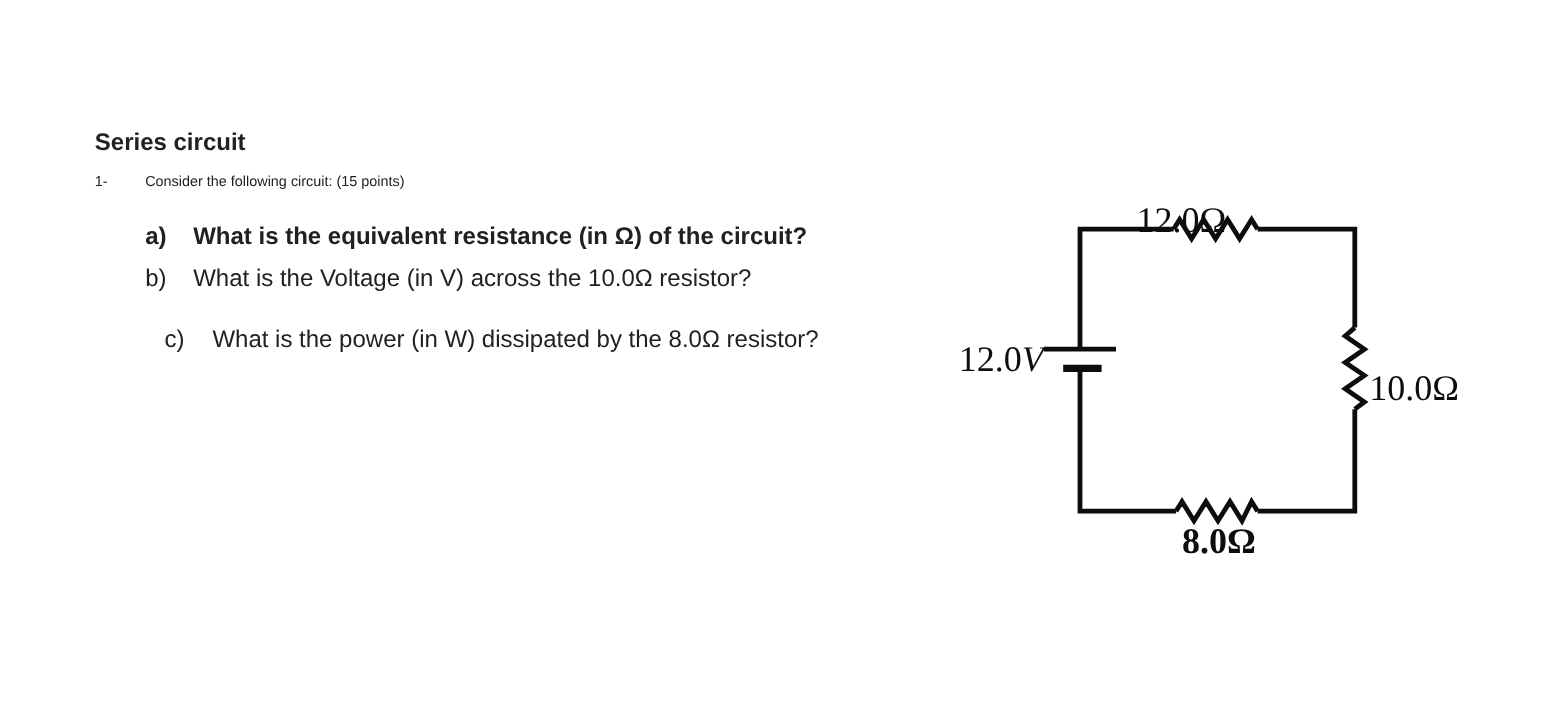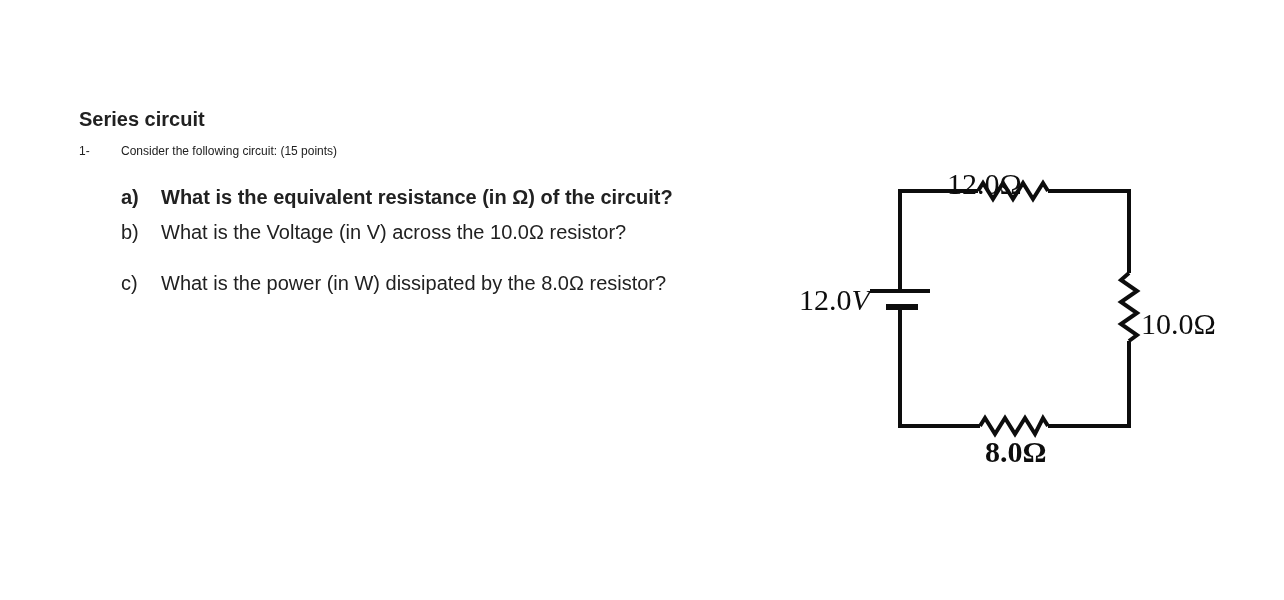--- a/index.html
+++ b/index.html
@@ -38,21 +38,21 @@
     width: 42px;
   }
   .subq {
     left: 121px;
     font-size: 20px;
     line-height: 1;
     white-space: nowrap;
   }
   .subq-a { top: 187px; font-weight: bold; }
   .subq-b { top: 222px; }
-  .subq-c { top: 273px; }
+  .subq-c { top: 273px; margin-left: 16px; }
   .subq-label {
     display: inline-block;
     width: 40px;
   }
 
   
   .circuit-svg {
     left: 780px;
     top: 140px;
     width: 470px;

